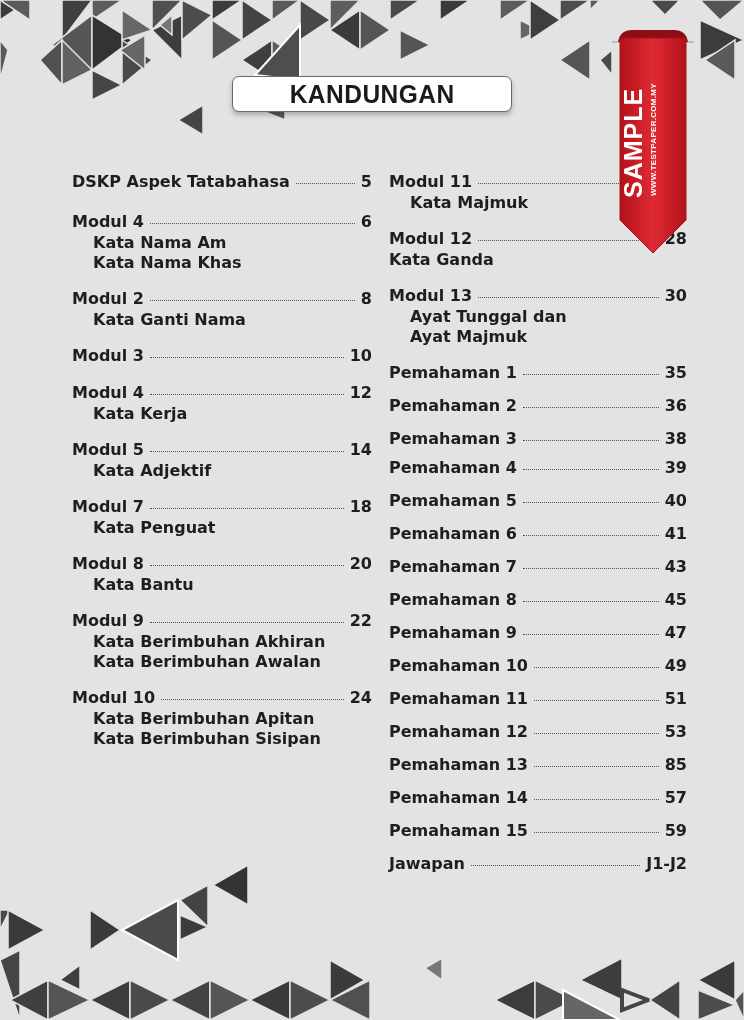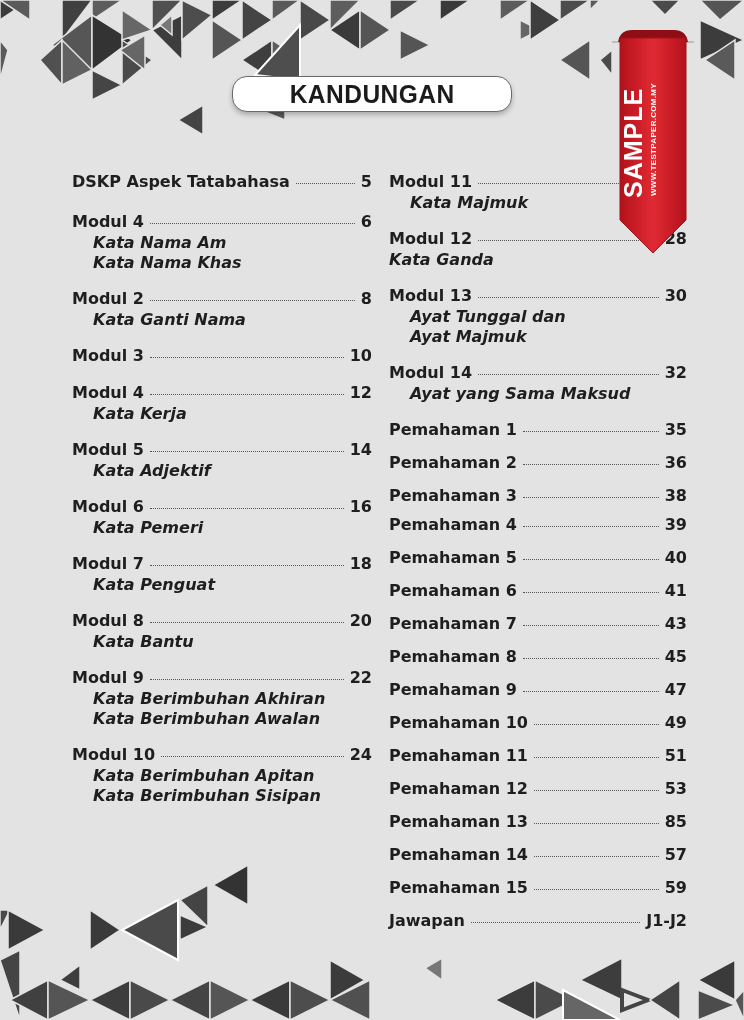--- a/index.html
+++ b/index.html
@@ -2,33 +2,33 @@
 <html><head>
 <meta charset="utf-8">
 <style>
   html, body { margin:0; padding:0; }
   body { width:744px; height:1020px; background:#e3e3e3; position:relative; overflow:hidden;
          font-family:"DejaVu Sans", sans-serif; color:#1e1e1e; }
   .deco { position:absolute; left:0; width:744px; pointer-events:none; }
   .deco-top { top:0; height:160px; }
   .deco-bottom { top:840px; height:180px; }
   .title-pill { position:absolute; left:232px; top:76px; width:278px; height:34px; background:#fff;
-    border:1.5px solid #6a6a6a; border-radius:15px; box-shadow:0 3px 5px rgba(0,0,0,0.25);
+    border:1.5px solid #6a6a6a; border-radius:7px; box-shadow:0 3px 5px rgba(0,0,0,0.25);
     display:flex; align-items:center; justify-content:center; }
   .title-pill span { font-family:"Liberation Sans", sans-serif; font-weight:bold; font-size:25px;
     letter-spacing:0.5px; color:#1b1b1b; transform:scaleX(0.98); }
   .col { position:absolute; top:172px; }
   .col-left { left:72px; width:300px; }
   .col-right { left:389px; width:298px; }
   .entry { position:relative; }
   .row { display:flex; align-items:baseline; height:21px; font-weight:bold; font-size:16px; }
   .row .label { white-space:nowrap; }
   .row .dots { flex:1; border-bottom:1px dotted #555; margin:0 6px 0 6px; position:relative; top:-3px; height:0; }
   .row .page { white-space:nowrap; text-align:right; }
-  .sub { font-weight:bold; font-size:16px; line-height:20px; padding-left:21px;font-style:italic; }
+  .sub { font-weight:bold; font-size:16px; line-height:20px; padding-left:21px; }
   .sub.noindent { padding-left:0; }
   .ribbon { position:absolute; left:612px; top:28px; width:82px; height:230px; }
 </style>
 </head>
 <body>
 
 <svg class="deco deco-top" viewBox="0 0 744 160">
   <g fill="#4a4a4a" stroke="#e3e3e3" stroke-width="1.5">
     <polygon points="0,0 30,0 0,20" fill="#3c3c3c"></polygon>
     <polygon points="30,0 0,0 30,20" fill="#5a5a5a"></polygon>
@@ -158,28 +158,20 @@
     <div class="entry" style="margin-bottom: 16px;">
       <div class="row">
         <span class="label">Modul 5</span>
         <span class="dots"></span>
         <span class="page">14</span>
       </div>
       <div class="sub">Kata Adjektif</div>
     </div>
     <div class="entry" style="margin-bottom: 16px;">
       <div class="row">
-        <span class="label">Modul 6</span>
-        <span class="dots"></span>
-        <span class="page">16</span>
-      </div>
-      <div class="sub">Kata Pemeri</div>
-    </div>
-    <div class="entry" style="margin-bottom: 16px;">
-      <div class="row">
         <span class="label">Modul 7</span>
         <span class="dots"></span>
         <span class="page">18</span>
       </div>
       <div class="sub">Kata Penguat</div>
     </div>
     <div class="entry" style="margin-bottom: 16px;">
       <div class="row">
         <span class="label">Modul 8</span>
         <span class="dots"></span>
@@ -225,28 +217,20 @@
       <div class="sub noindent">Kata Ganda</div>
     </div>
     <div class="entry" style="margin-bottom: 16px;">
       <div class="row">
         <span class="label">Modul 13</span>
         <span class="dots"></span>
         <span class="page">30</span>
       </div>
       <div class="sub">Ayat Tunggal dan</div>
       <div class="sub">Ayat Majmuk</div>
-    </div>
-    <div class="entry" style="margin-bottom: 16px;">
-      <div class="row">
-        <span class="label">Modul 14</span>
-        <span class="dots"></span>
-        <span class="page">32</span>
-      </div>
-      <div class="sub">Ayat yang Sama Maksud</div>
     </div>
     <div class="entry" style="margin-bottom: 12px;">
       <div class="row">
         <span class="label">Pemahaman 1</span>
         <span class="dots"></span>
         <span class="page">35</span>
       </div>
     </div>
     <div class="entry" style="margin-bottom: 12px;">
       <div class="row">

